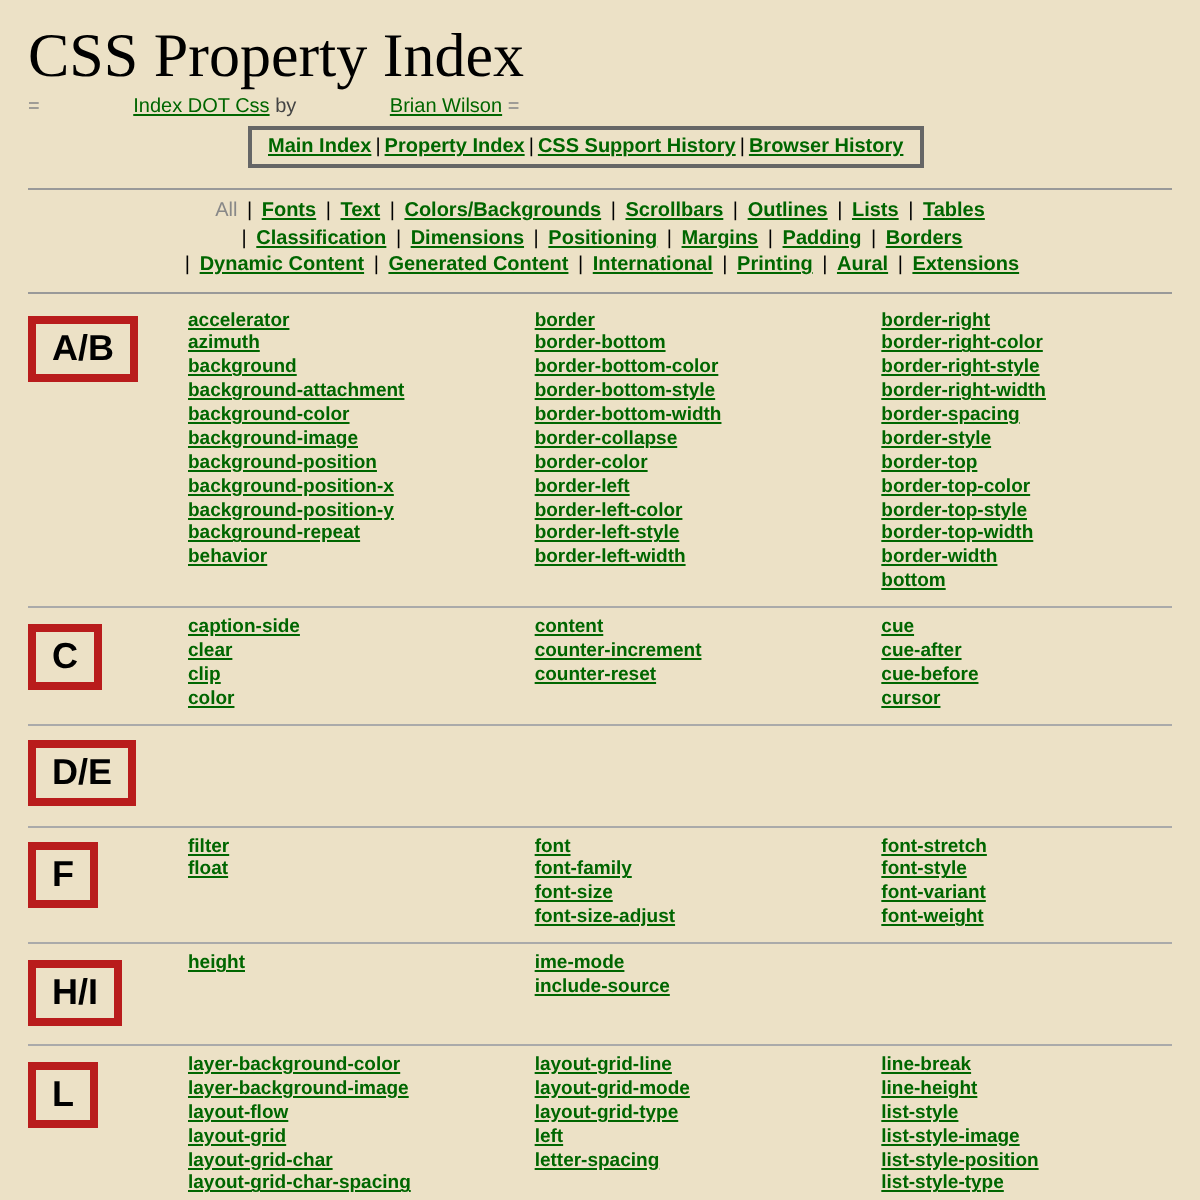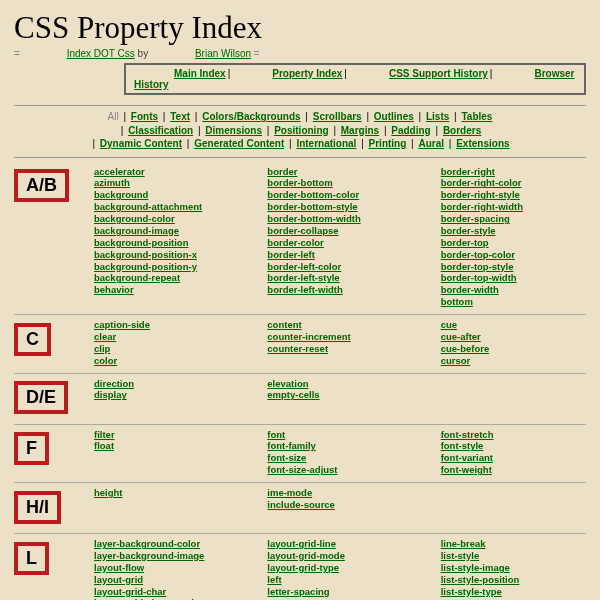--- a/index.html
+++ b/index.html
@@ -29,21 +29,20 @@
     border: 2px solid #666;
     padding: 3px 8px;
     margin-left: 110px;
     margin-bottom: 6px;
   }
   .topnav a {
     color: #006600;
     font-weight: bold;
     font-size: 10px;
     text-decoration: underline;
-    margin-left: 40px;
   }
   .sep { padding: 0 2px; font-weight: normal; }
   hr {
     border: none;
     border-top: 1px solid #999;
     margin: 4px 0;
   }
   .catnav {
     text-align: center;
     font-size: 10px;
@@ -194,31 +193,20 @@
           <a href="#">cue-after</a>
           <a href="#">cue-before</a>
           <a href="#">cursor</a>
         </div>
       </div>
     </div>
     <div class="section">
       <div class="letterbox-wrap">
         <div class="letterbox">D/E</div>
       </div>
-      <div class="cols">
-        <div class="col">
-          <a href="#">direction</a>
-          <a href="#">display</a>
-        </div>
-        <div class="col">
-          <a href="#">elevation</a>
-          <a href="#">empty-cells</a>
-        </div>
-        <div class="col"></div>
-      </div>
     </div>
     <div class="section">
       <div class="letterbox-wrap">
         <div class="letterbox">F</div>
       </div>
       <div class="cols">
         <div class="col">
           <a href="#">filter</a>
           <a href="#">float</a>
         </div>
@@ -266,20 +254,21 @@
         </div>
         <div class="col">
           <a href="#">layout-grid-line</a>
           <a href="#">layout-grid-mode</a>
           <a href="#">layout-grid-type</a>
           <a href="#">left</a>
           <a href="#">letter-spacing</a>
         </div>
         <div class="col">
           <a href="#">line-break</a>
+          <a href="#">line-height</a>
           <a href="#">list-style</a>
           <a href="#">list-style-image</a>
           <a href="#">list-style-position</a>
           <a href="#">list-style-type</a>
         </div>
       </div>
     </div>
     <div class="section lastsec">
       <div class="letterbox-wrap"></div>
       <div class="cols">

